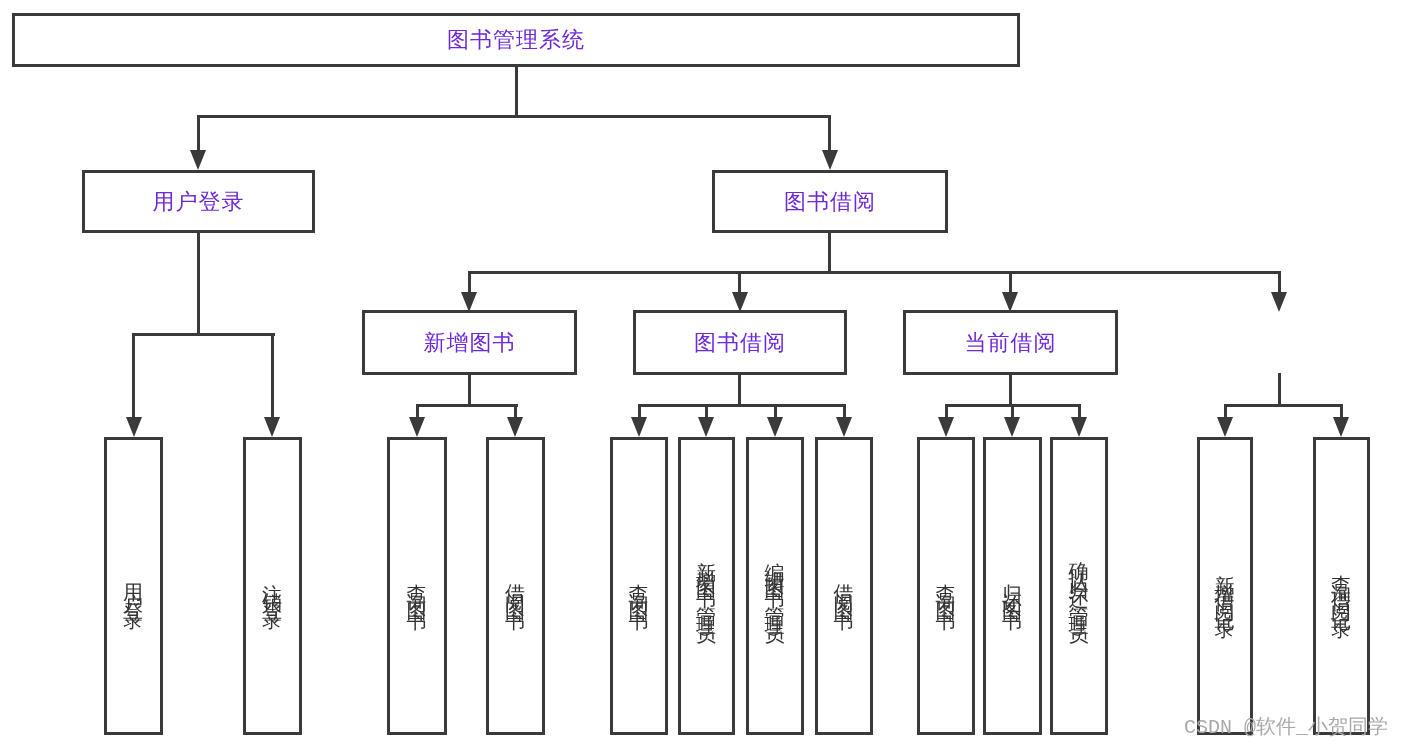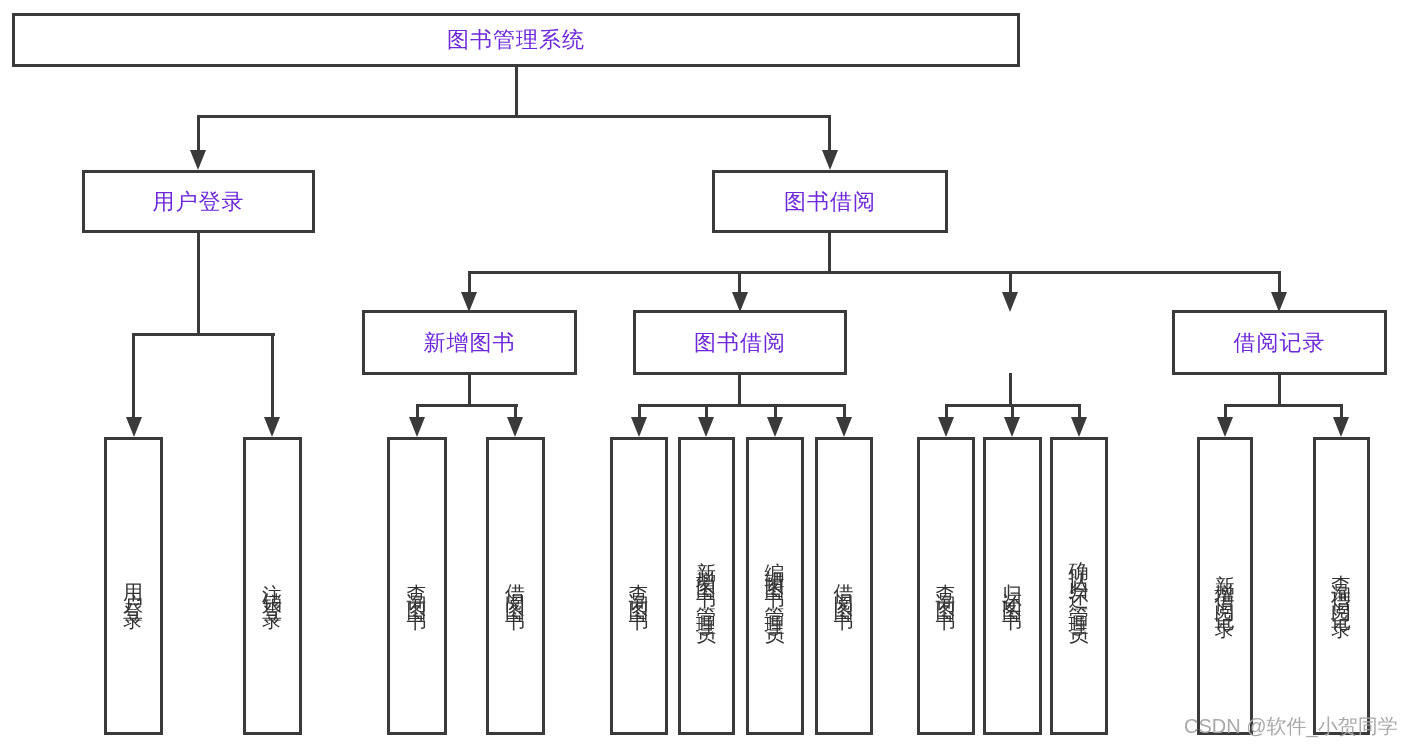--- a/index.html
+++ b/index.html
@@ -44,20 +44,21 @@
     border-top: 20px solid #3a3a3a;
   }
   .wm {
     position: absolute;
     left: 1184px;
     top: 713px;
     font-size: 20px;
     color: #a9a9a9;
     white-space: nowrap;
     z-index: 5;
+    font-family: Liberation Mono, monospace;
   }
 </style>
 </head>
 <body>
 
 <div class="canvas">
 
   <div class="box hbox" style="left:12px;top:13px;width:1008px;height:54px">
     <span class="lbl">图书管理系统</span>
   </div>
@@ -68,22 +69,22 @@
   <div class="box hbox" style="left:712px;top:170px;width:236px;height:63px">
     <span class="lbl">图书借阅</span>
   </div>
 
   <div class="box hbox" style="left:362px;top:310px;width:215px;height:65px">
     <span class="lbl">新增图书</span>
   </div>
   <div class="box hbox" style="left:633px;top:310px;width:214px;height:65px">
     <span class="lbl">图书借阅</span>
   </div>
-  <div class="box hbox" style="left:1172px;top:310px;width:215px;height:65px">
-    <span class="lbl">借阅记录</span>
+  <div class="box hbox" style="left:903px;top:310px;width:215px;height:65px">
+    <span class="lbl">当前借阅</span>
   </div>
 
   <div class="box vbox" style="left:104px;top:437px;width:59px;height:298px">
     <span class="vlbl">用户登录</span>
   </div>
   <div class="box vbox" style="left:243px;top:437px;width:59px;height:298px">
     <span class="vlbl">注销登录</span>
   </div>
 
   <div class="box vbox" style="left:387px;top:437px;width:60px;height:298px">

